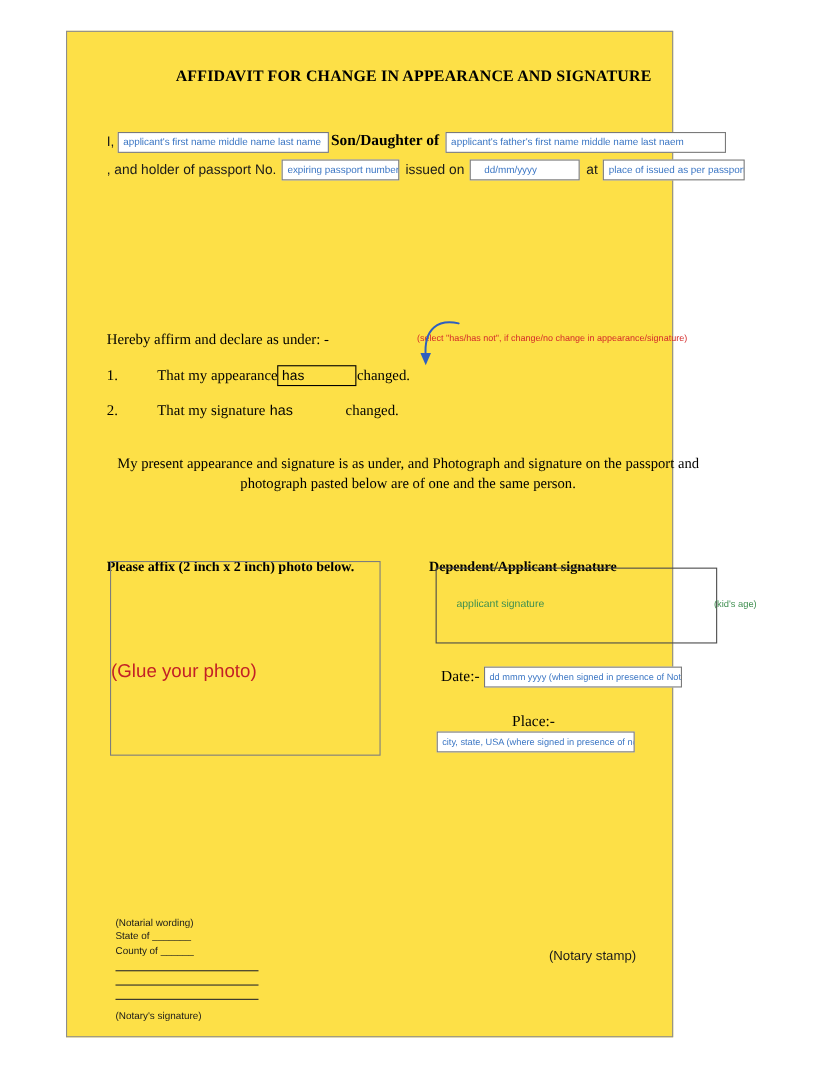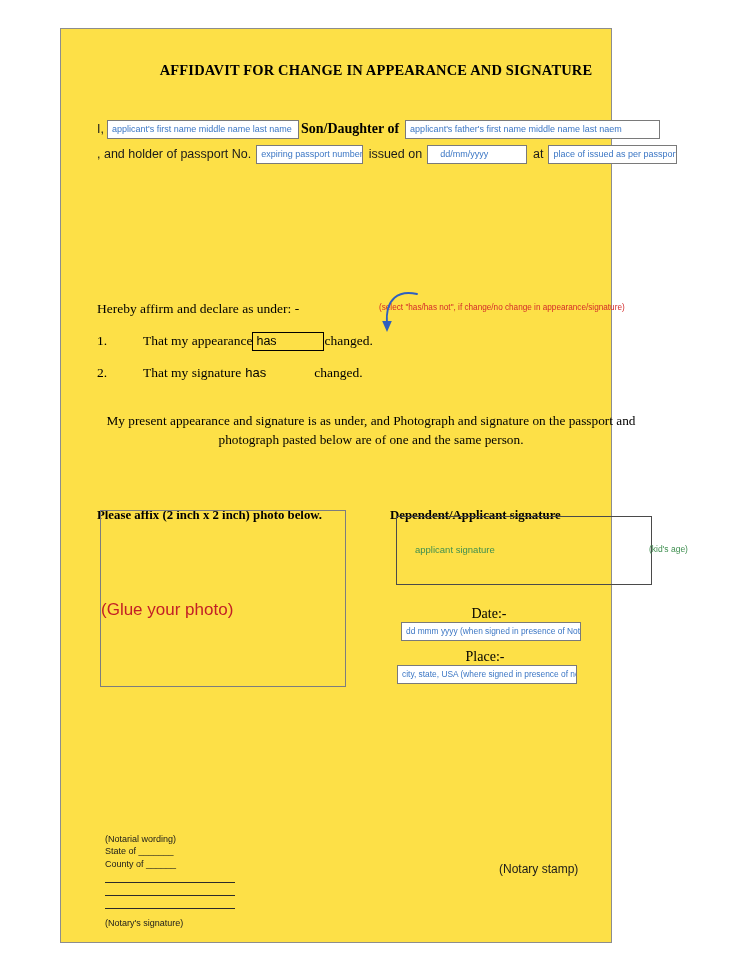--- a/index.html
+++ b/index.html
@@ -229,21 +229,21 @@
     color: #3f8f50;
     white-space: nowrap;
   }
 
   
   .dp-row {
     position: absolute;
     display: flex;
     align-items: center;
   }
-  #date-row { left: 340px; top: 577px; flex-direction: column; }
+  #date-row { left: 340px; top: 577px; }
   #place-row { left: 336px; top: 620px; flex-direction: column; }
   .dp-label {
     font-family: "Liberation Serif", serif;
     font-size: 14px;
     white-space: nowrap;
     margin-right: 4px;
   }
   #fld-date { width: 180px; font-size: 8.4px; }
   #fld-place { width: 180px; font-size: 8.4px; }
 

